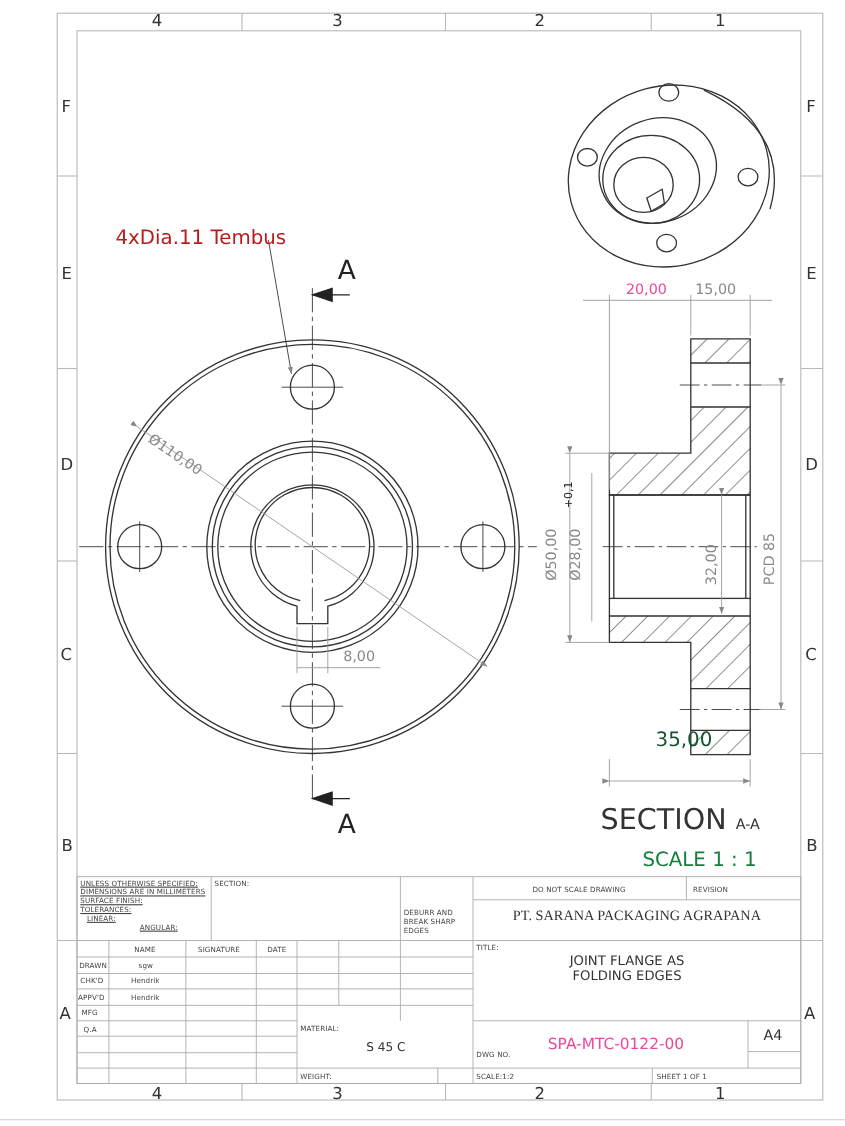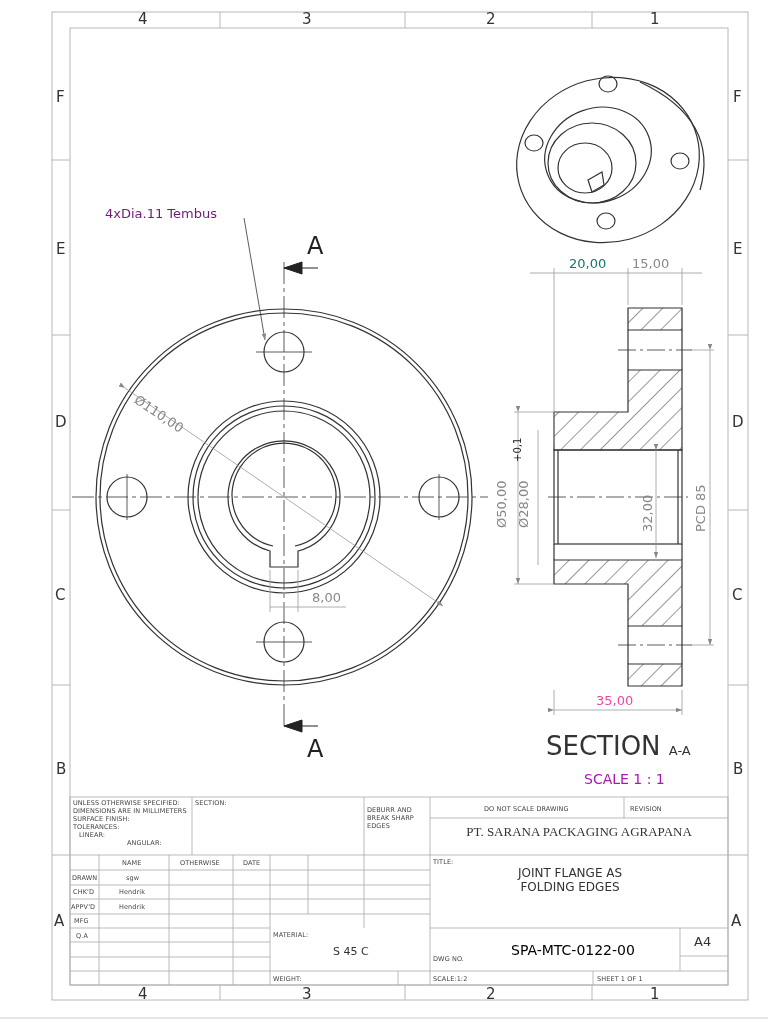--- a/index.html
+++ b/index.html
@@ -189,77 +189,77 @@
 <div class="zone" style="left:55px;top:586px;">C</div>
 <div class="zone" style="left:56px;top:760px;">B</div>
 <div class="zone" style="left:54px;top:912px;">A</div>
 <div class="zone" style="left:733px;top:88px;">F</div>
 <div class="zone" style="left:733px;top:240px;">E</div>
 <div class="zone" style="left:732px;top:413px;">D</div>
 <div class="zone" style="left:732px;top:586px;">C</div>
 <div class="zone" style="left:733px;top:760px;">B</div>
 <div class="zone" style="left:731px;top:912px;">A</div>
 
-<div class="tb" style="left:105px;top:206px;font-size:13px;color:#701a75;">4xDia.11 Tembus</div>
+<div class="tb" style="left:105px;top:206px;font-size:18px;color:#b91c1c;">4xDia.11 Tembus</div>
 <div class="tb" style="left:307px;top:232px;font-size:24px;color:#222;">A</div>
 <div class="tb" style="left:307px;top:735px;font-size:24px;color:#222;">A</div>
 <div class="tb" style="left:140px;top:392px;font-size:13px;color:#888;transform:rotate(34deg);transform-origin:left top;">Ø110,00</div>
 <div class="tb" style="left:312px;top:590px;font-size:13px;color:#888;">8,00</div>
 
-<div class="tb" style="left:569px;top:256px;font-size:13px;color:#0f766e;text-align:center;">20,00</div>
+<div class="tb" style="left:569px;top:256px;font-size:13px;color:#ec4899;text-align:center;">20,00</div>
 <div class="tb" style="left:632px;top:256px;font-size:13px;color:#888;">15,00</div>
-<div class="tb" style="left:596px;top:693px;font-size:13px;color:#ec4899;">35,00</div>
+<div class="tb" style="left:596px;top:662px;font-size:18px;color:#14532d;">35,00</div>
 <div class="tb" style="left:494px;top:528px;font-size:13px;color:#888;transform:rotate(-90deg);transform-origin:left top;white-space:nowrap;">Ø50,00</div>
 <div class="tb" style="left:516px;top:528px;font-size:13px;color:#888;transform:rotate(-90deg);transform-origin:left top;white-space:nowrap;">Ø28,00</div>
 <div class="tb" style="left:512px;top:462px;font-size:10px;color:#222;transform:rotate(-90deg);transform-origin:left top;white-space:nowrap;">+0,1</div>
 <div class="tb" style="left:640px;top:532px;font-size:13px;color:#888;transform:rotate(-90deg);transform-origin:left top;white-space:nowrap;">32,00</div>
 <div class="tb" style="left:693px;top:532px;font-size:13px;color:#888;transform:rotate(-90deg);transform-origin:left top;white-space:nowrap;">PCD 85</div>
 
 <div class="tb" style="left:546px;top:731px;font-size:26px;color:#333;">
   <span>SECTION</span>
   <span style="font-size:13px;">A-A</span>
 </div>
-<div class="tb" style="left:584px;top:771px;font-size:14px;color:#a21caf;">SCALE 1 : 1</div>
-
-<div class="tb small" style="left:73px;top:799px;">
+<div class="tb" style="left:584px;top:771px;font-size:18px;color:#15803d;">SCALE 1 : 1</div>
+
+<div class="tb small" style="left:73px;top:799px;text-decoration:underline;">
   <div>UNLESS OTHERWISE SPECIFIED:</div>
   <div>DIMENSIONS ARE IN MILLIMETERS</div>
   <div>SURFACE FINISH:</div>
   <div>TOLERANCES:</div>
   <div style="padding-left:6px;">   LINEAR:</div>
   <div style="padding-left:6px;margin-left:48px;">   ANGULAR:</div>
 </div>
 <div class="tb small" style="left:195px;top:799px;">SECTION:</div>
-<div class="tb small" style="left:367px;top:806px;">
+<div class="tb small" style="left:367px;top:826px;">
   <div>DEBURR AND</div>
   <div>BREAK SHARP</div>
   <div>EDGES</div>
 </div>
 <div class="tb small" style="left:484px;top:805px;">DO NOT SCALE DRAWING</div>
 <div class="tb small" style="left:630px;top:805px;">REVISION</div>
 <div class="tb" style="left:430px;top:824px;width:298px;text-align:center;font-family:'Liberation Serif',serif;font-size:13px;color:#333;">PT. SARANA PACKAGING AGRAPANA</div>
 <div class="tb small" style="left:433px;top:858px;">TITLE:</div>
 <div class="tb" style="left:470px;top:866px;width:200px;text-align:center;font-size:12px;line-height:14px;color:#333;">
   <div>JOINT FLANGE AS</div>
   <div>FOLDING EDGES</div>
 </div>
 
 <div class="tb small" style="left:122px;top:859px;">NAME</div>
-<div class="tb small" style="left:180px;top:859px;">OTHERWISE</div>
+<div class="tb small" style="left:180px;top:859px;">SIGNATURE</div>
 <div class="tb small" style="left:243px;top:859px;">DATE</div>
 
 <div class="tb small" style="left:72px;top:874px;">DRAWN</div>
 <div class="tb small" style="left:126px;top:874px;">sgw</div>
 <div class="tb small" style="left:73px;top:888px;">CHK'D</div>
 <div class="tb small" style="left:119px;top:888px;">Hendrik</div>
 <div class="tb small" style="left:71px;top:903px;">APPV'D</div>
 <div class="tb small" style="left:119px;top:903px;">Hendrik</div>
 <div class="tb small" style="left:74px;top:917px;">MFG</div>
 <div class="tb small" style="left:76px;top:932px;">Q.A</div>
 
 <div class="tb small" style="left:273px;top:931px;">MATERIAL:</div>
 <div class="tb" style="left:333px;top:945px;font-size:11px;color:#333;">S 45 C</div>
 <div class="tb small" style="left:273px;top:975px;">WEIGHT:</div>
 <div class="tb small" style="left:433px;top:931px;margin-top:24px;">DWG NO.</div>
-<div class="tb" style="left:498px;top:942px;font-size:14px;color:#000000;margin-left:13px;">SPA-MTC-0122-00</div>
+<div class="tb" style="left:498px;top:942px;font-size:14px;color:#ec4899;">SPA-MTC-0122-00</div>
 <div class="tb" style="left:694px;top:934px;font-size:13px;color:#333;">A4</div>
 <div class="tb small" style="left:433px;top:975px;">SCALE:1:2</div>
 <div class="tb small" style="left:597px;top:975px;">SHEET 1 OF 1</div>
 
 </body></html>

